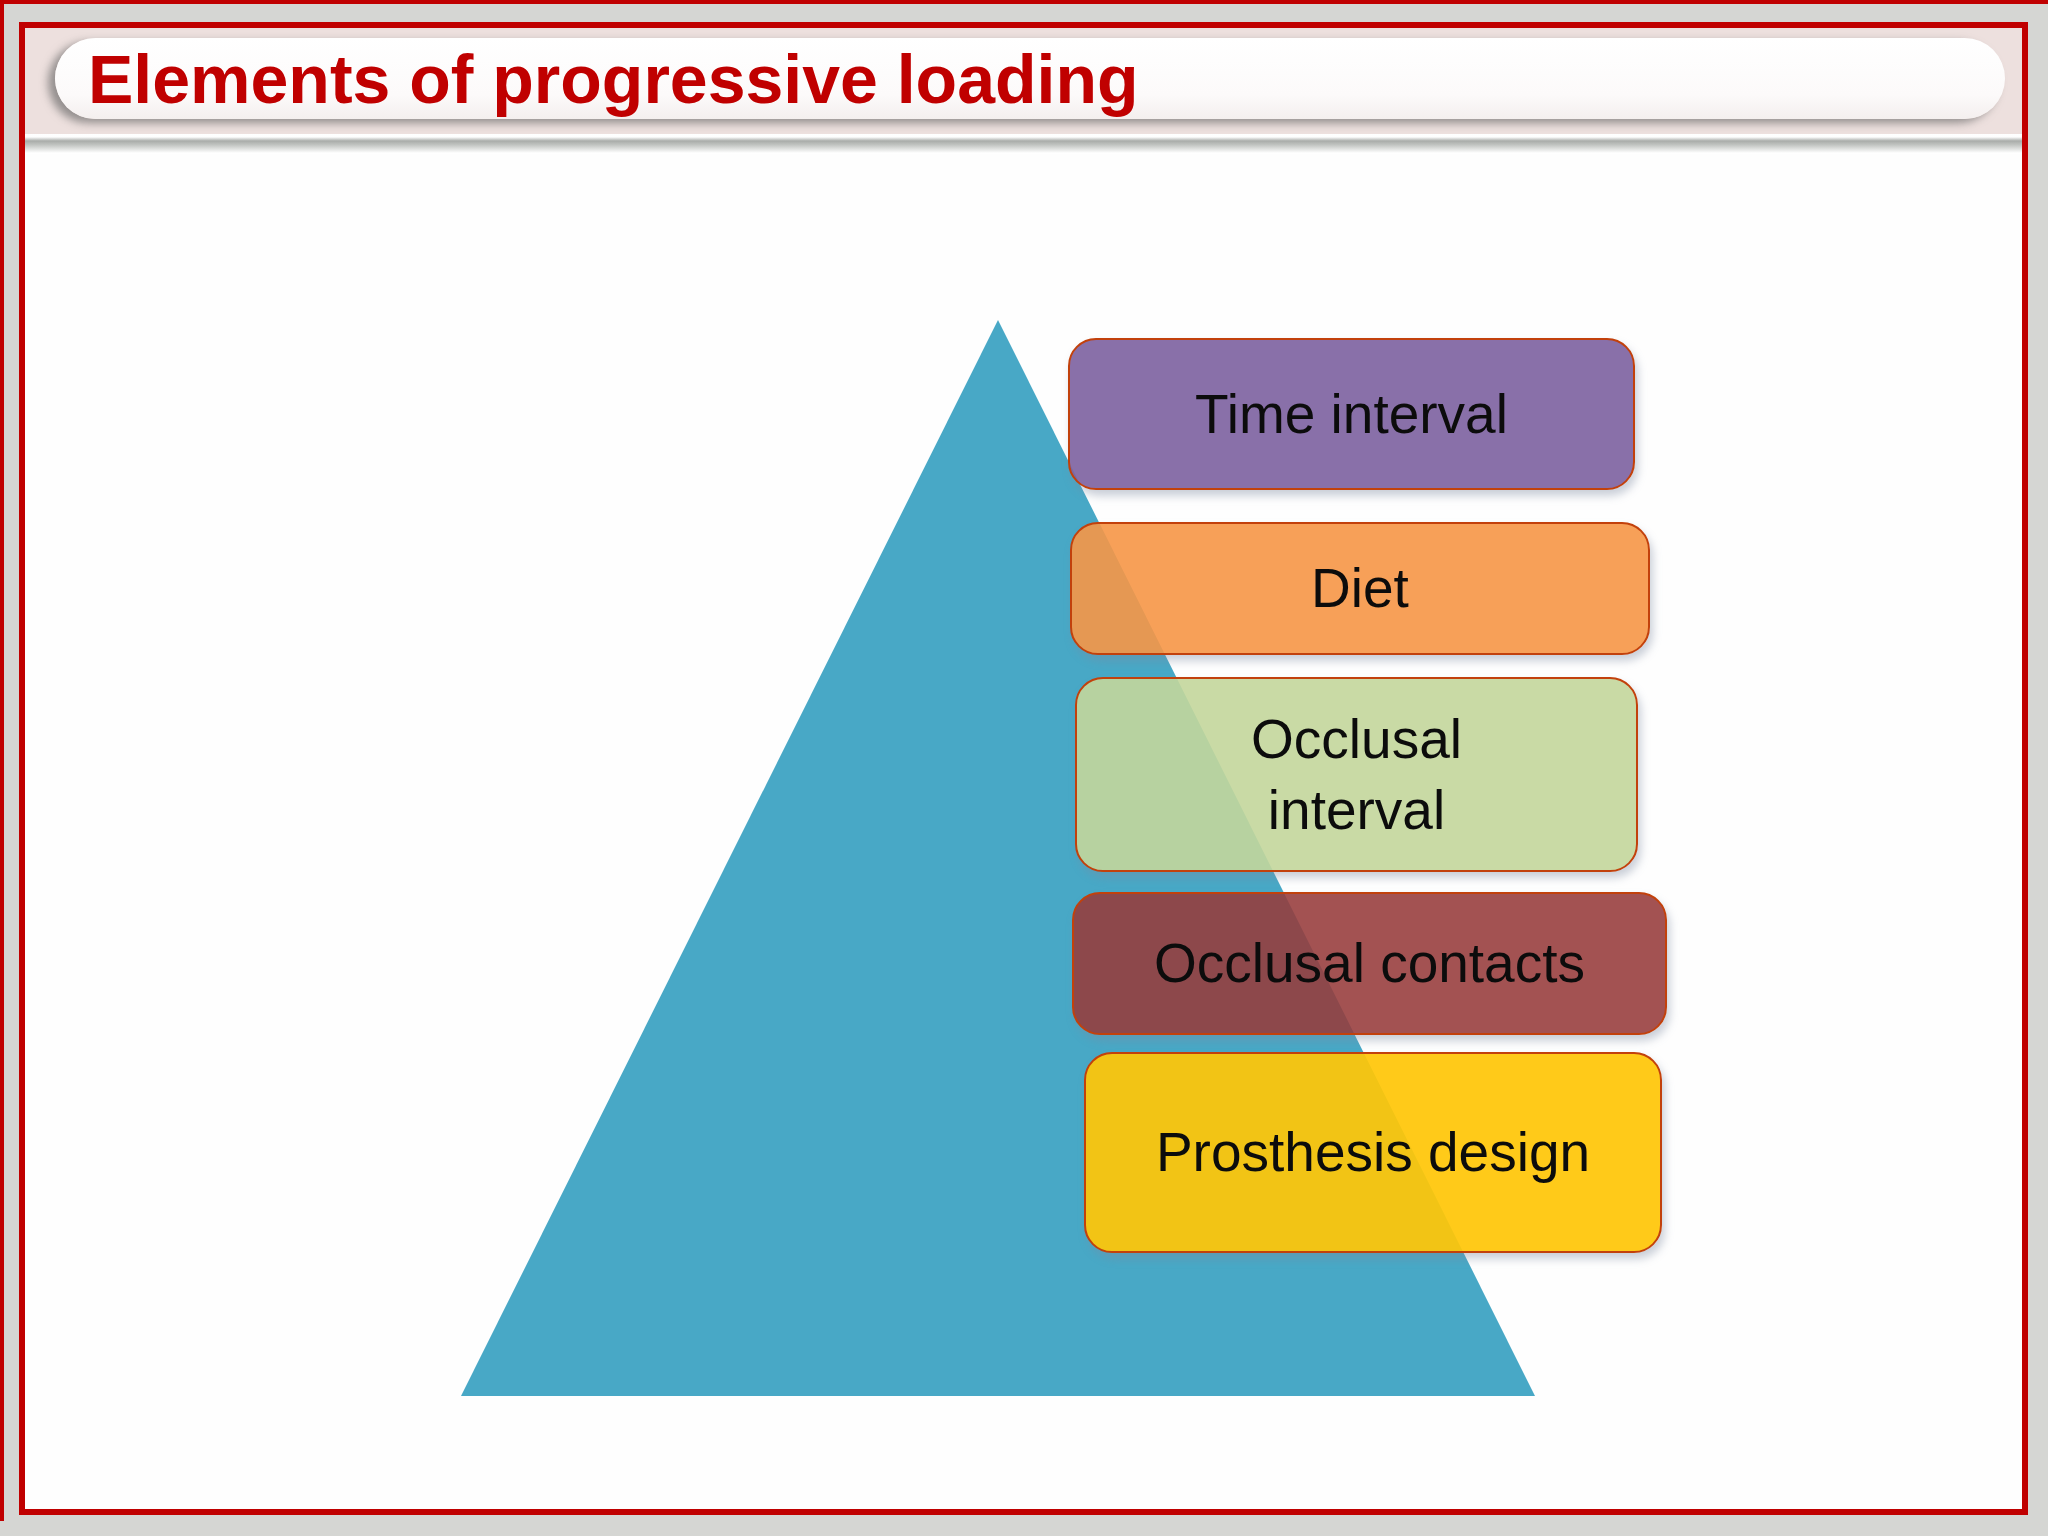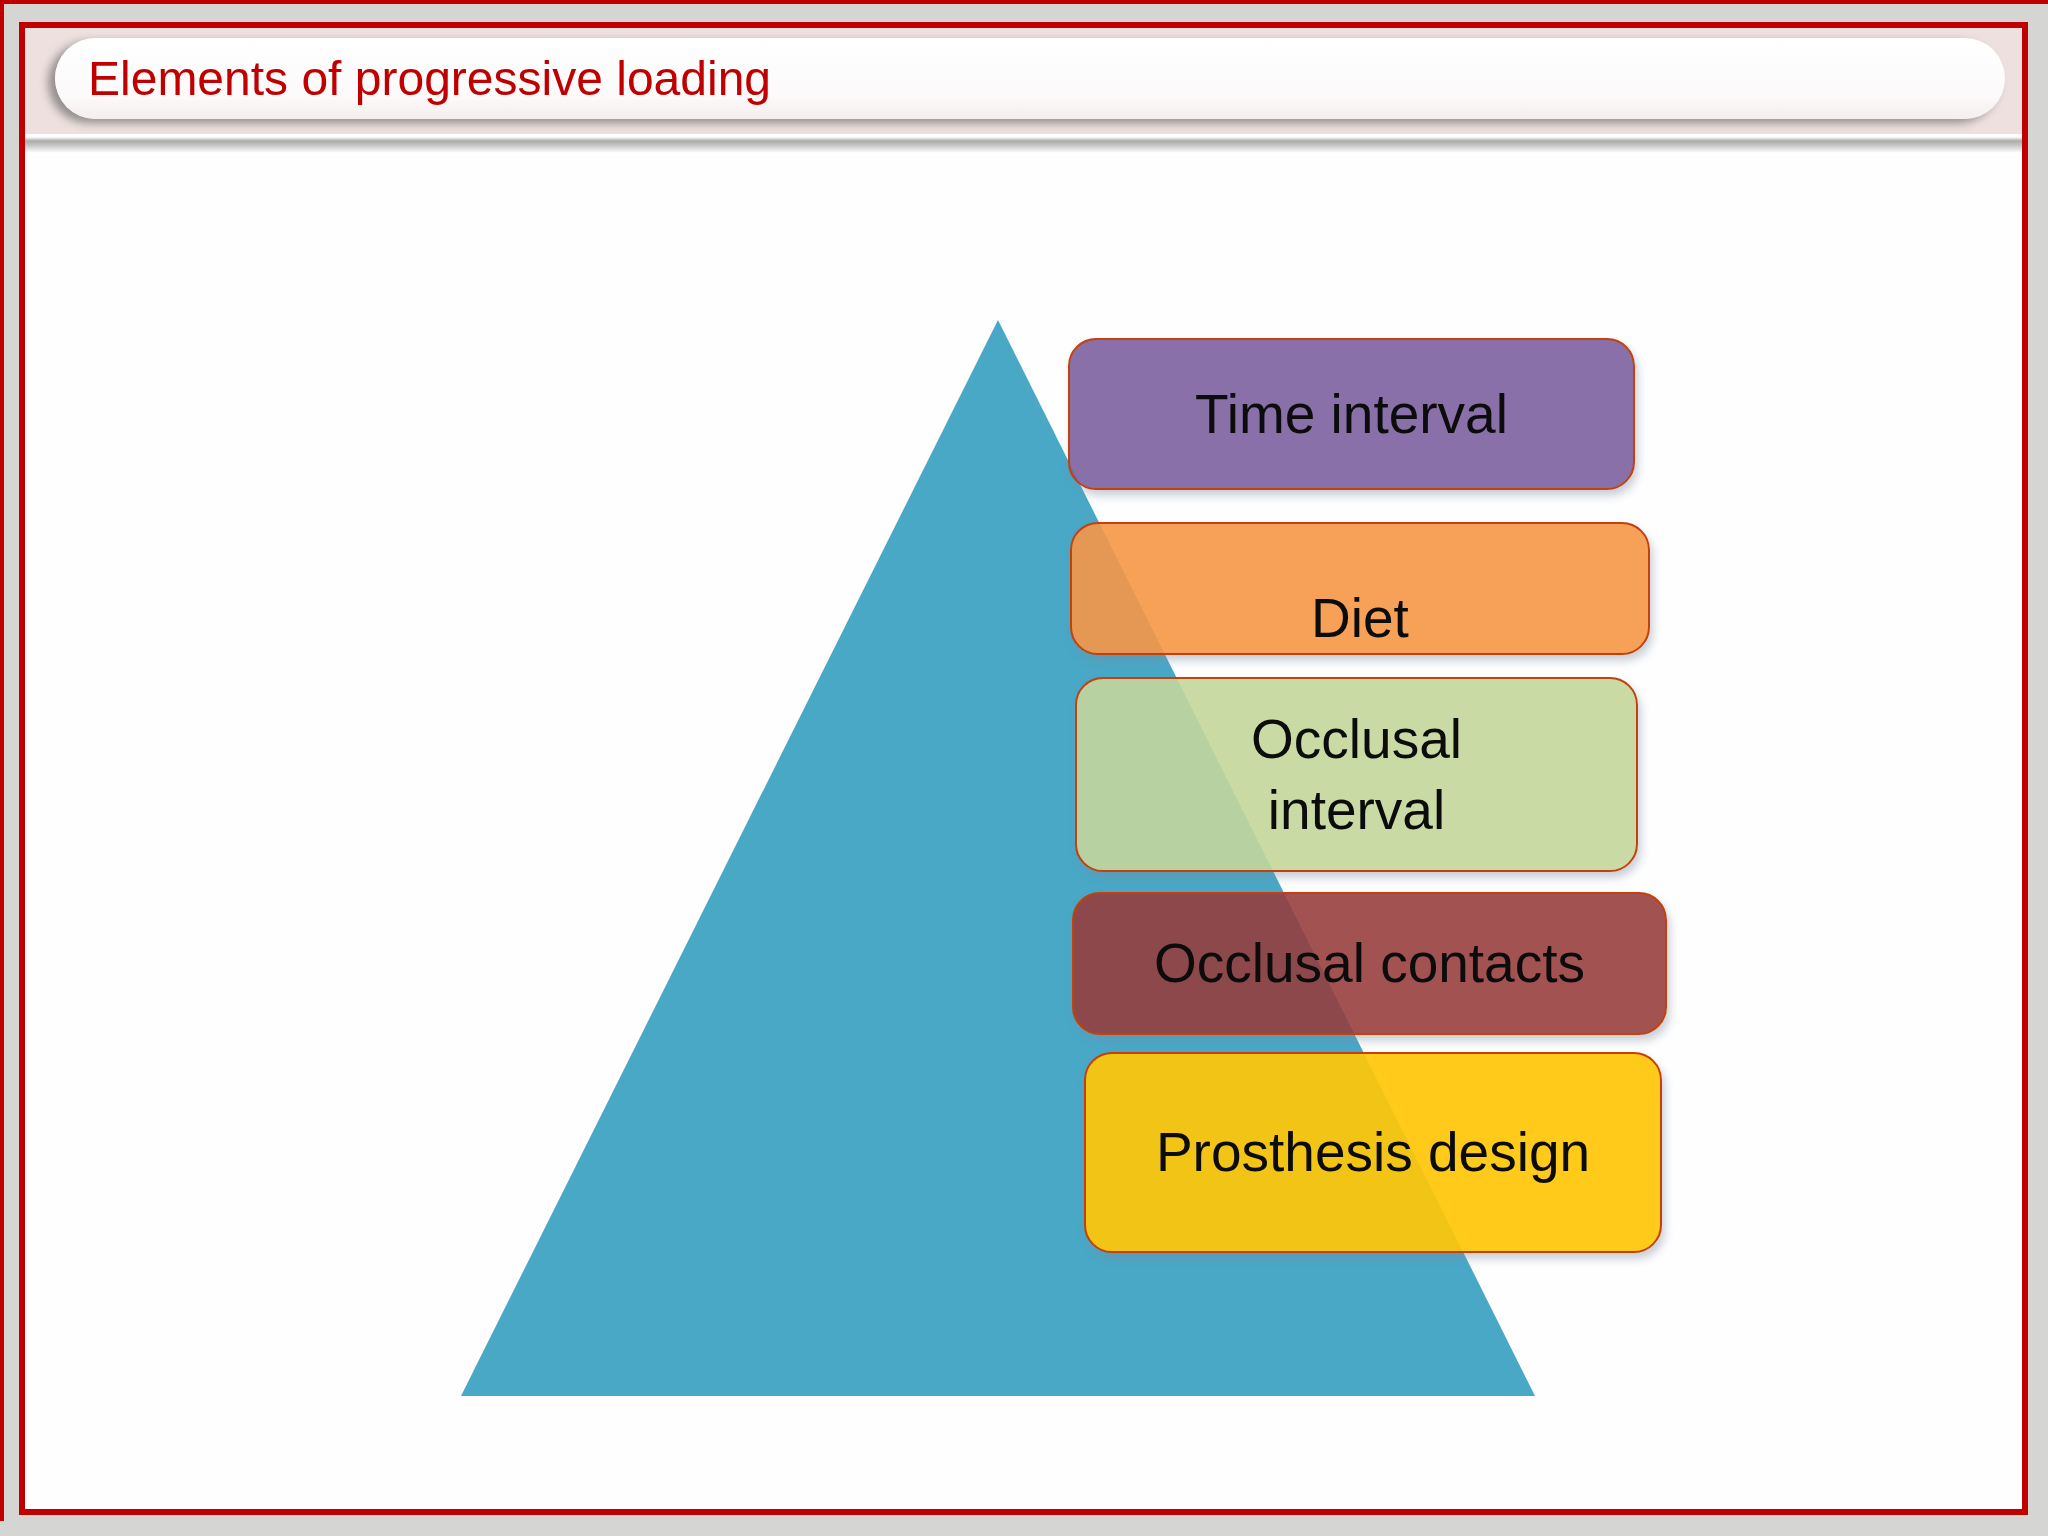--- a/index.html
+++ b/index.html
@@ -37,22 +37,22 @@
   .title-pill {
     position: absolute; left: 30px; top: 10px;
     width: 1950px; height: 81px;
     border-radius: 41px;
     background: linear-gradient(to bottom, #ffffff 0%, #fcfafa 70%, #f4efee 100%);
     box-shadow: -7px 4px 9px rgba(100,100,100,0.65);
     display: flex; align-items: center;
   }
   .slide-title {
     padding-left: 33px;
-    font-size: 48px;
-    font-weight: normal;
+    font-size: 68px;
+    font-weight: bold;
     color: #C00000;
     letter-spacing: 0px;
     white-space: nowrap;
   }
 
   
   .canvas { position: absolute; left: 0; top: 0; width: 2048px; height: 1536px; }
   .canvas svg { position: absolute; left: 0; top: 0; }
 
   
@@ -96,21 +96,21 @@
 
   <div class="canvas">
     <svg width="2048" height="1536" viewBox="0 0 2048 1536">
       <polygon points="998,320 1535,1396 461,1396" fill="#48A8C6"></polygon>
     </svg>
 
     <div class="level-box box-time-interval" style="background: rgba(124, 96, 160, 0.9);">
       <span class="line">Time interval</span>
     </div>
 
-    <div class="level-box box-diet" style="background: rgba(246, 150, 70, 0.9); justify-content: flex-end;">
+    <div class="level-box box-diet" style="background: rgba(246, 150, 70, 0.9);">
       <span class="line">Diet</span>
     </div>
 
     <div class="level-box box-occlusal-material" style="background: rgba(195, 214, 155, 0.9);">
       <span class="line">Occlusal</span>
       <span class="line">interval</span>
     </div>
 
     <div class="level-box box-occlusal-contacts" style="background: rgba(150, 58, 58, 0.88);">
       <span class="line">Occlusal contacts</span>

